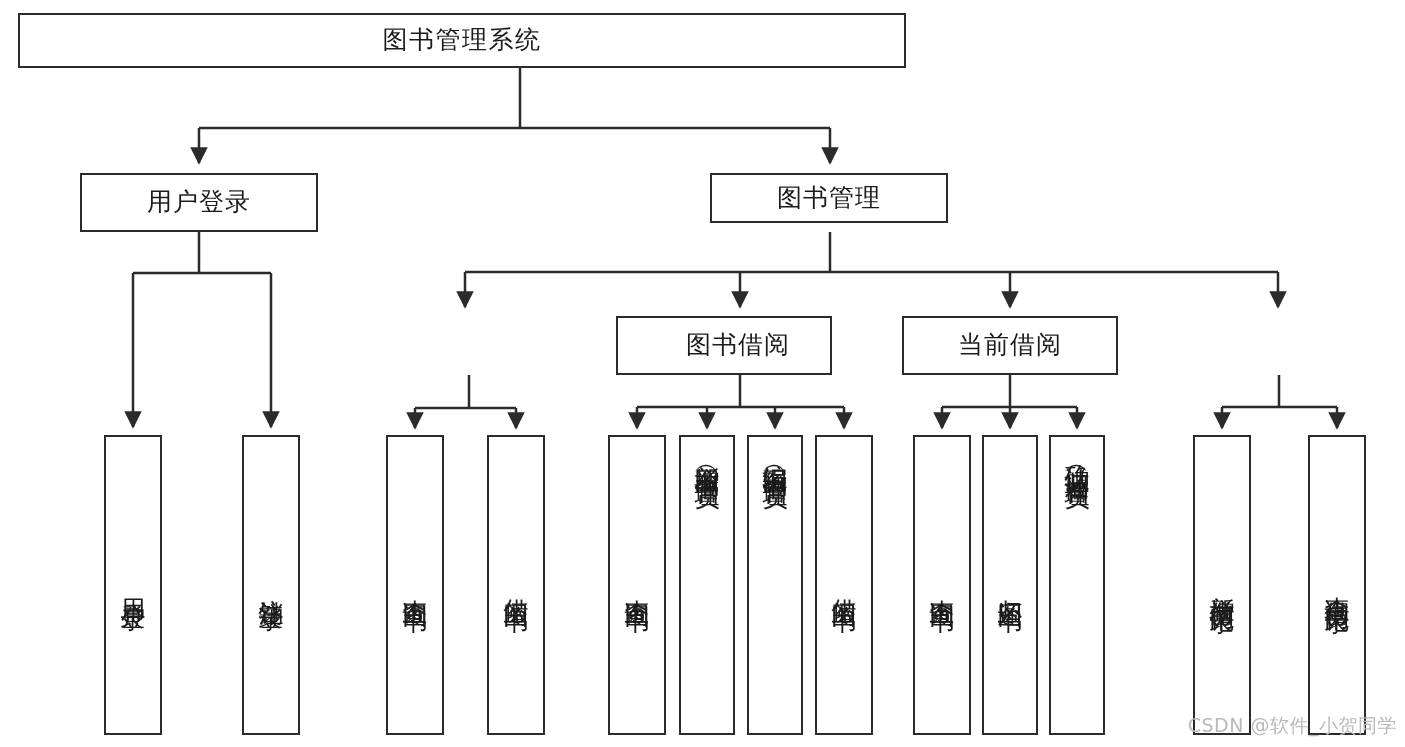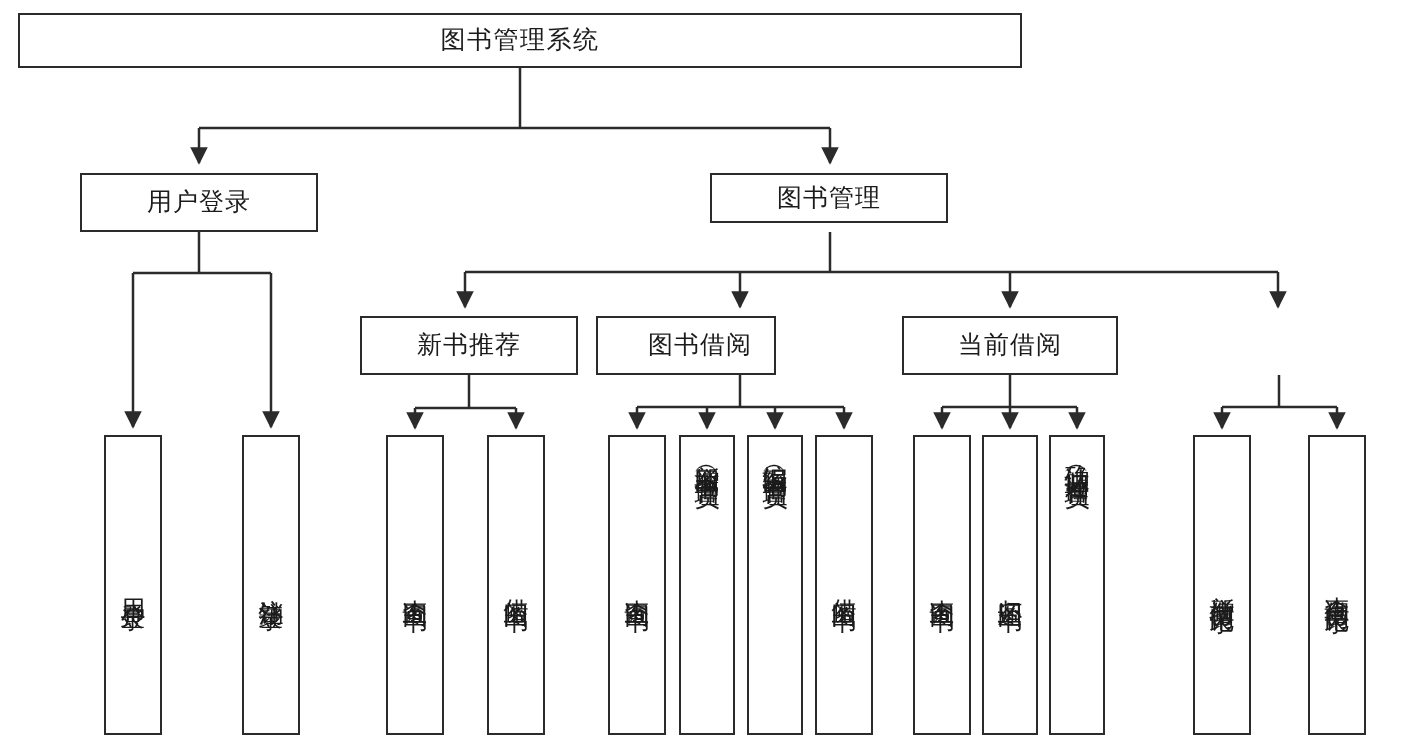--- a/index.html
+++ b/index.html
@@ -128,35 +128,32 @@
       <path d="M 1010 407 L 1010 428" marker-end="url(#arrow)"></path>
       <path d="M 1077 407 L 1077 428" marker-end="url(#arrow)"></path>
 
       <path d="M 1279 375 L 1279 407"></path>
       <path d="M 1222 407 L 1337 407"></path>
       <path d="M 1222 407 L 1222 428" marker-end="url(#arrow)"></path>
       <path d="M 1337 407 L 1337 428" marker-end="url(#arrow)"></path>
     </g>
   </svg>
 
-  <div class="node root horiz" style="left:18px; top:13px; width:1004px; height:55px;">
+  <div class="node root horiz" style="left:18px; top:13px; width:888px; height:55px;">
     <span class="label">图书管理系统</span>
   </div>
 
   <div class="node horiz" style="left:80px; top:173px; width:238px; height:59px;">
     <span class="label">用户登录</span>
   </div>
   <div class="node horiz" style="left:710px; top:173px; width:238px; height:50px;">
     <span class="label">图书管理</span>
   </div>
 
-  <div class="node horiz" style="left:360px; top:316px; width:218px; height:59px;">
-    <span class="label">新书推荐</span>
-  </div>
-  <div class="node horiz" style="left:596px; top:316px; width:180px; height:59px;padding-left:28px;">
+  <div class="node horiz" style="left:616px; top:316px; width:216px; height:59px;padding-left:28px;">
     <span class="label">图书借阅</span>
   </div>
   <div class="node horiz" style="left:902px; top:316px; width:216px; height:59px;">
     <span class="label">当前借阅</span>
   </div>
 
   <div class="node vert mid" style="left:104px; top:435px; width:58px; height:300px;">
     <span class="label">用户登录</span>
   </div>
   <div class="node vert mid" style="left:242px; top:435px; width:58px; height:300px;">
@@ -193,14 +190,15 @@
     <span class="label">确认归还（管理员）</span>
   </div>
 
   <div class="node vert mid" style="left:1193px; top:435px; width:58px; height:300px;">
     <span class="label">新增借阅记录</span>
   </div>
   <div class="node vert mid" style="left:1308px; top:435px; width:58px; height:300px;">
     <span class="label">查询借阅记录</span>
   </div>
 
+  <div id="watermark">CSDN @软件_小贺同学</div>
 
 </div>
 
 </body></html>

